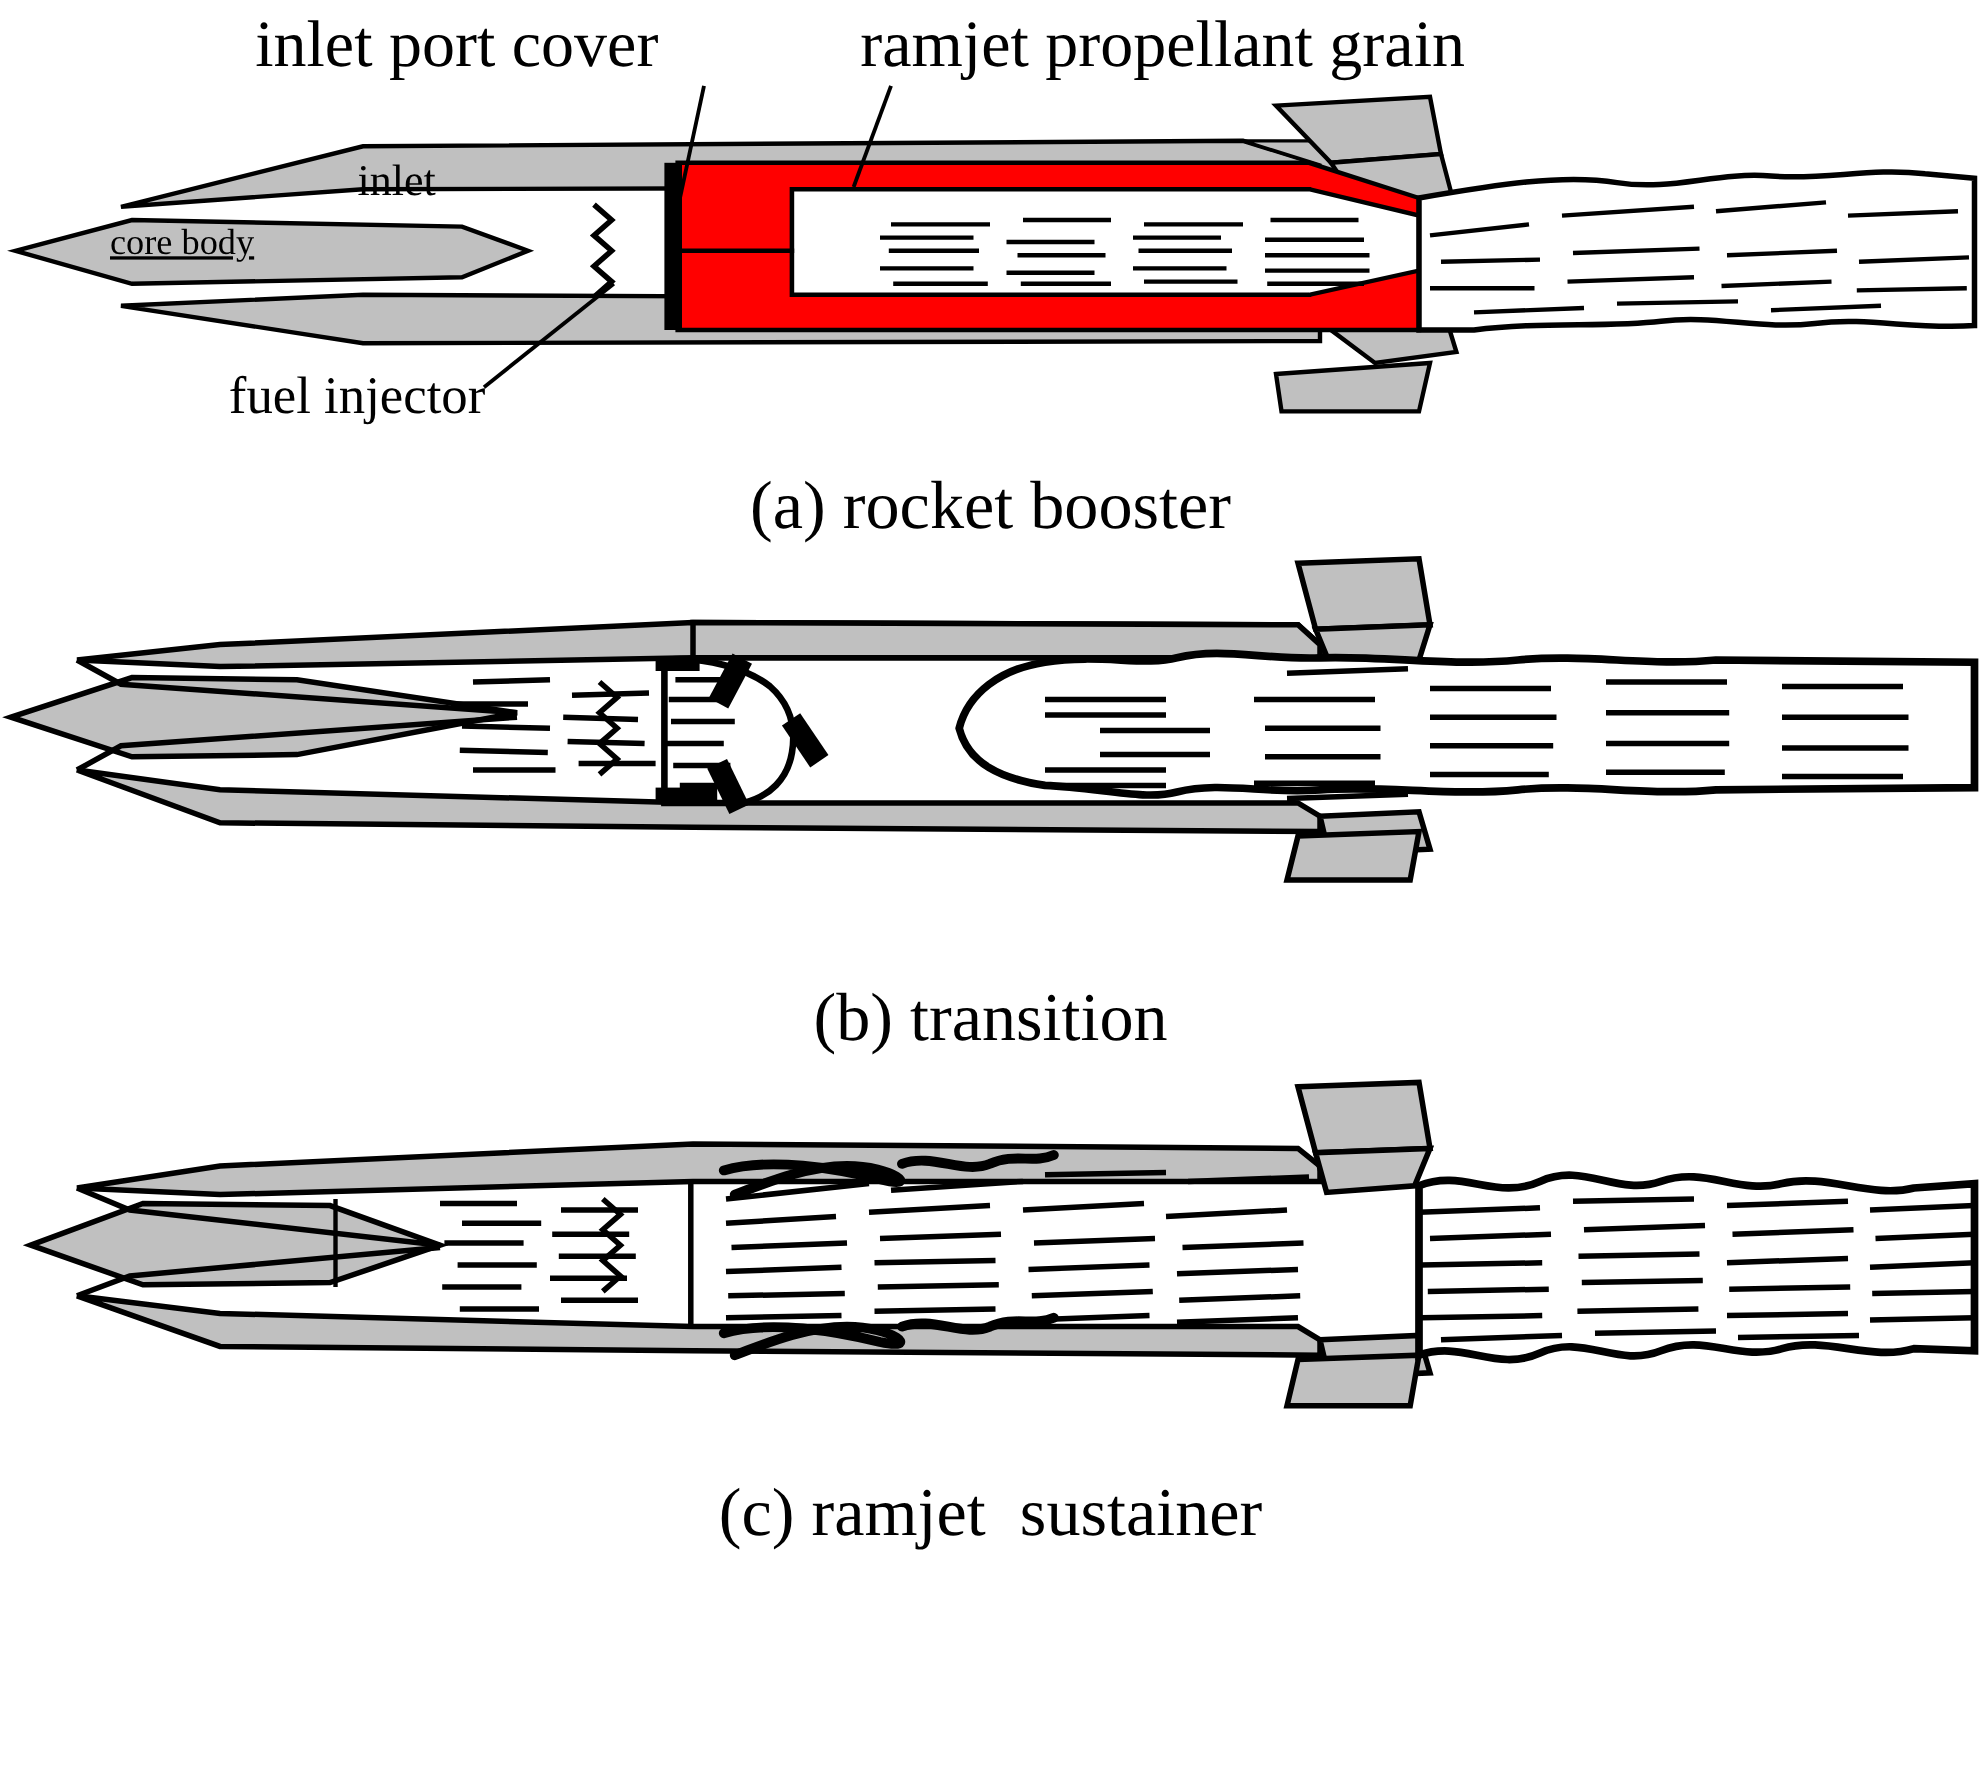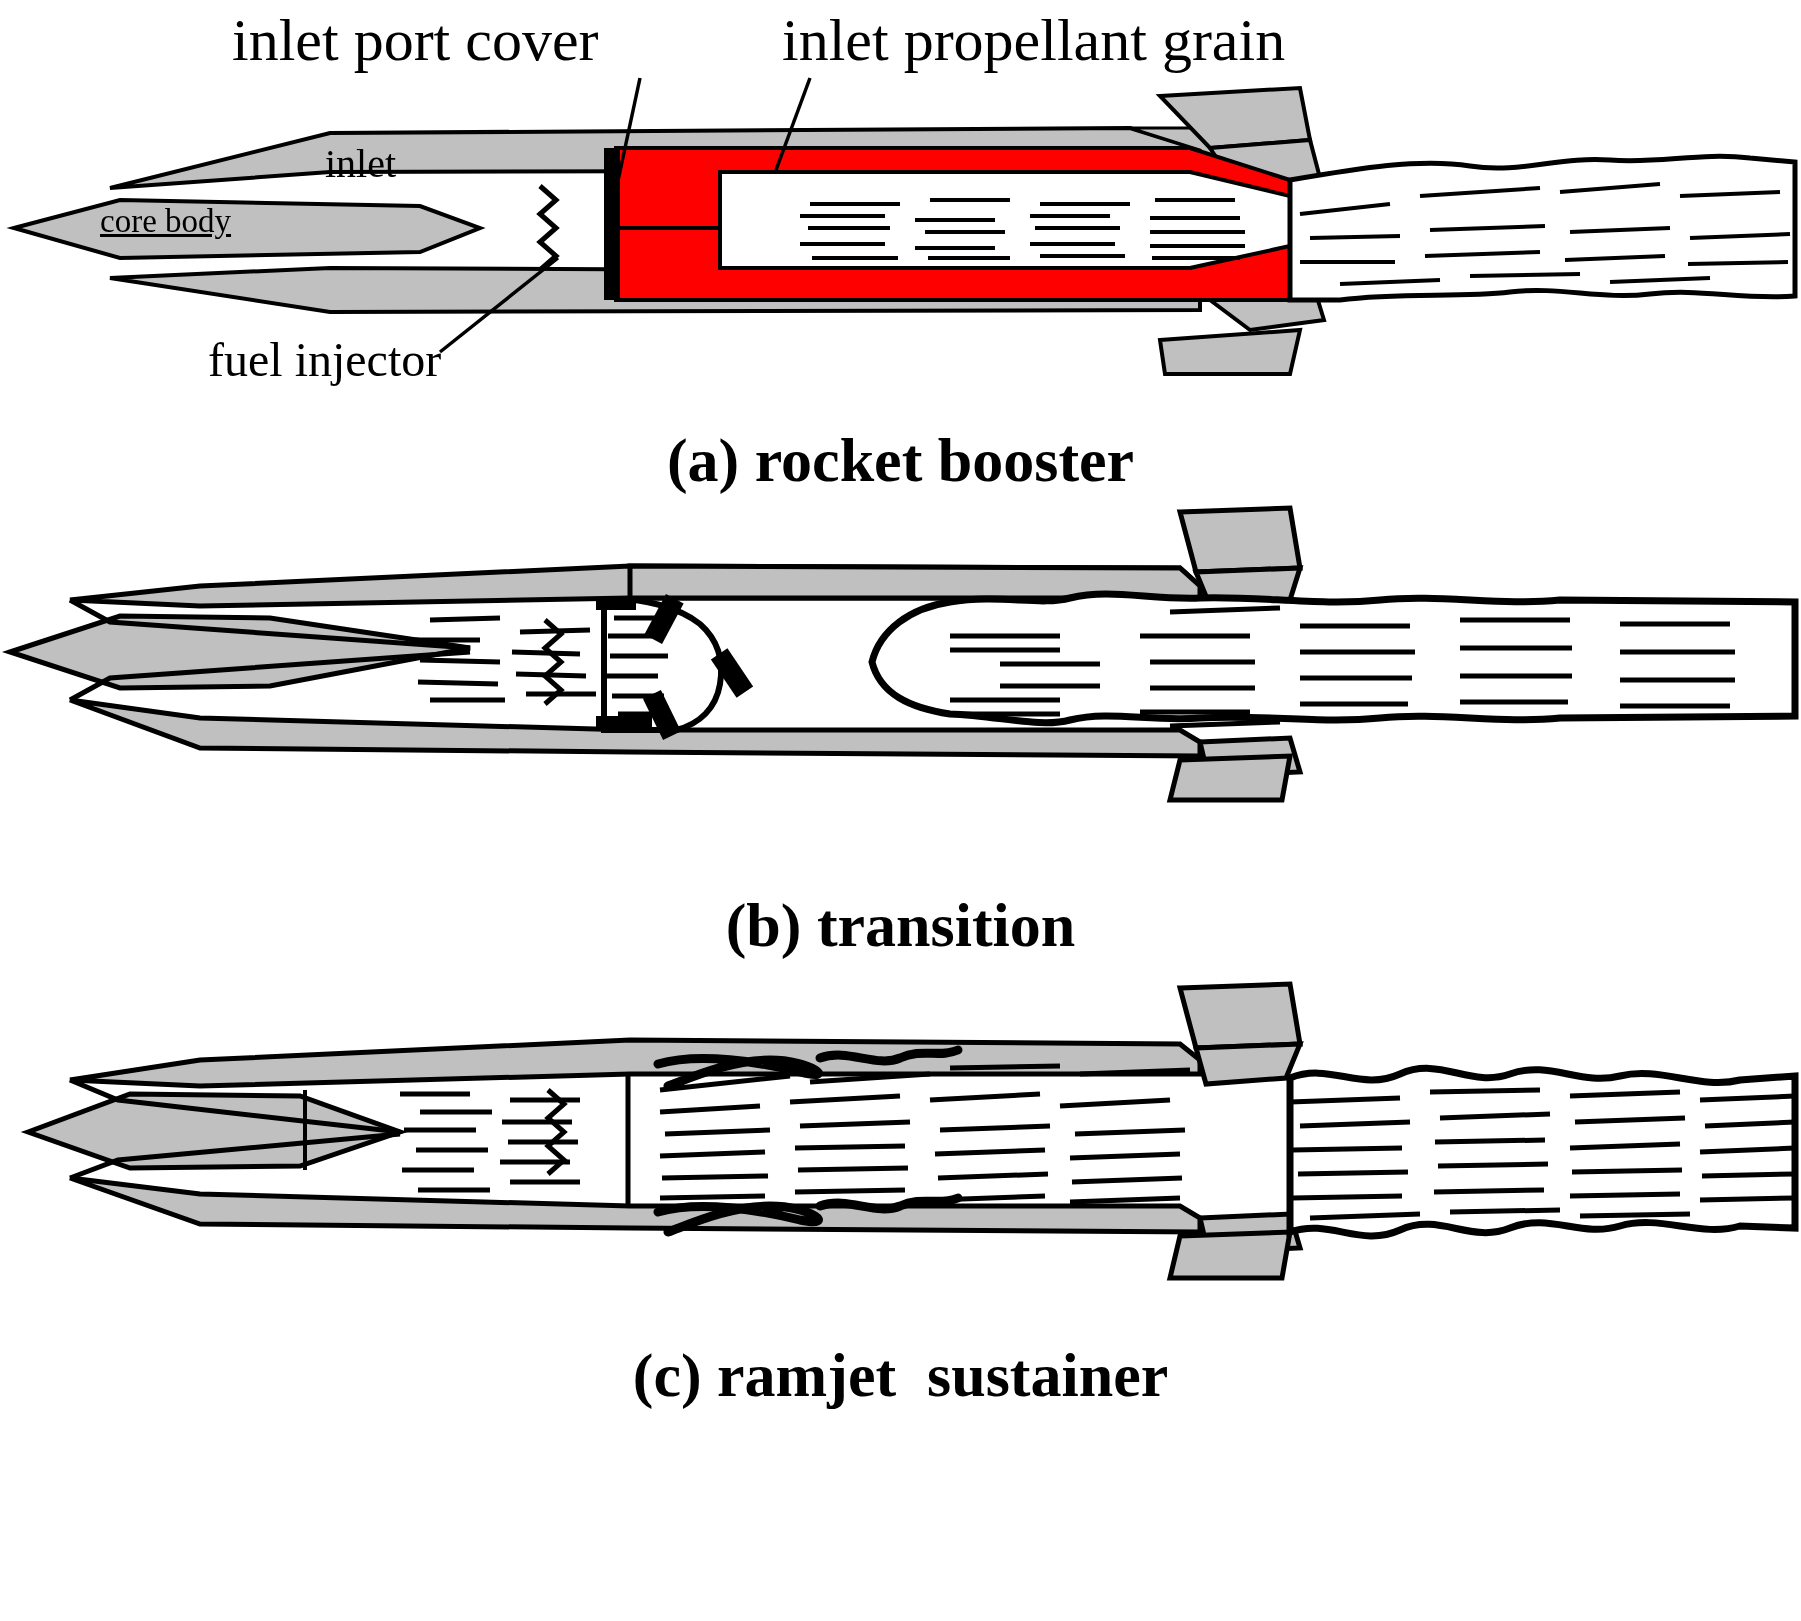--- a/index.html
+++ b/index.html
@@ -1,18 +1,18 @@
 <!DOCTYPE html>
 <html><head>
 <meta charset="utf-8">
 <style>
   html,body{margin:0;padding:0;background:#fff;}
   body{width:1801px;height:1621px;position:relative;font-family:"Liberation Serif",serif;}
   #fig{position:absolute;inset:0;}
-  .cap{position:absolute;text-align:center;font-family:"Liberation Serif",serif;color:#000;white-space:pre;font-weight:bold;}
+  .cap{position:absolute;text-align:center;font-family:"Liberation Serif",serif;color:#000;white-space:pre;}
   .lbl{position:absolute;font-family:"Liberation Serif",serif;color:#000;white-space:pre;}
   svg{display:block;}
 </style>
 </head>
 <body>
 
 <div id="fig">
 
 <svg width="1801" height="1621" viewBox="0 0 1801 1621">
   <defs>
@@ -312,21 +312,21 @@
       <line x1="1700" y1="1200" x2="1795" y2="1198"></line>
       <line x1="1310" y1="1218" x2="1420" y2="1214"></line>
       <line x1="1450" y1="1212" x2="1560" y2="1210"></line>
       <line x1="1580" y1="1216" x2="1690" y2="1214"></line>
     </g>
   </g>
 </svg>
 
 <div class="lbl" style="left:232px;top:6px;font-size:60px;text-align:center;">inlet port cover</div>
 
-<div class="lbl" style="left:782px;top:6px;font-size:60px;">inlet propellant grain</div>
+<div class="lbl" style="left:782px;top:6px;font-size:60px;">ramjet propellant grain</div>
 
 <div class="lbl" style="left:325px;top:140px;font-size:40px;">inlet</div>
 
 <div class="lbl" style="left:100px;top:203px;font-size:33px;text-decoration:underline;">core body</div>
 
 <div class="lbl" style="left:208px;top:332px;font-size:48px;">fuel injector</div>
 
 <div class="cap" style="left:0;right:0;top:425px;width:1801px;font-size:62px;">(a) rocket booster</div>
 
 <div class="cap" style="left:0;right:0;top:850px;width:1801px;font-size:62px;margin-top:40px;">(b) transition</div>

